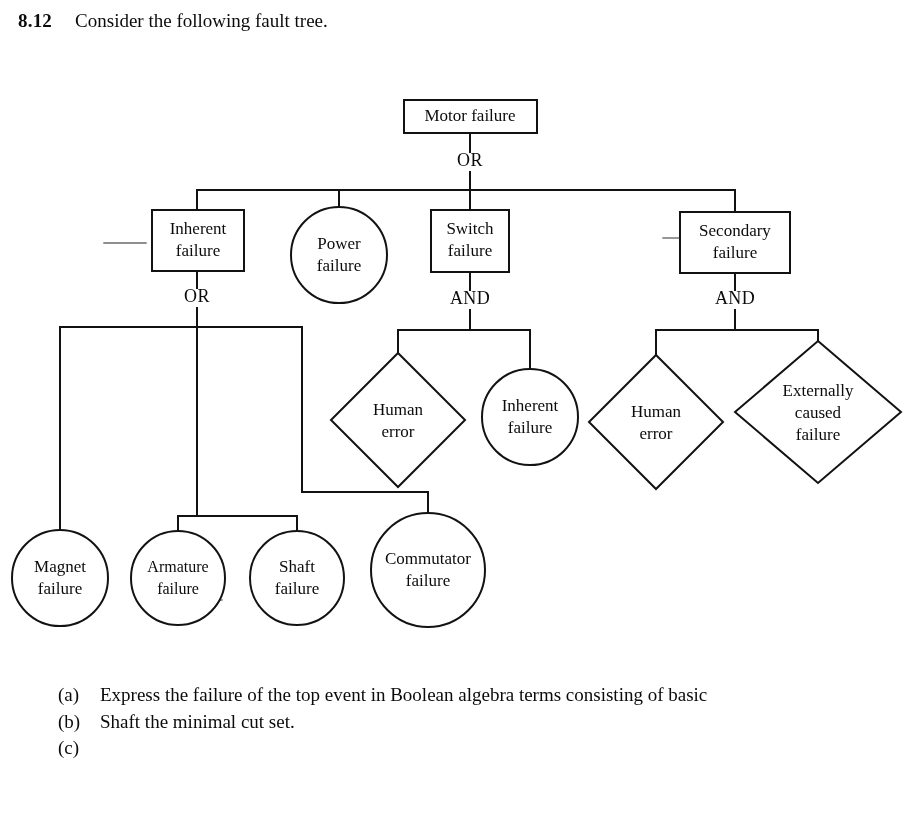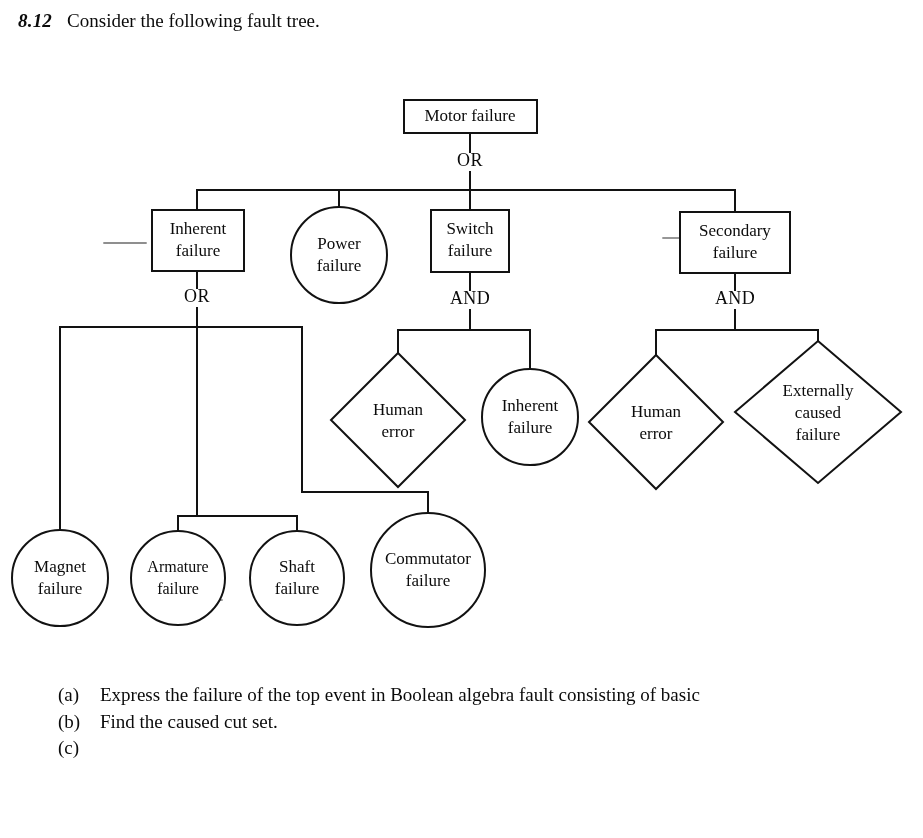--- a/index.html
+++ b/index.html
@@ -26,24 +26,23 @@
     position: absolute;
     left: 18px;
     top: 8px;
     font-size: 19px;
     line-height: 26px;
     white-space: nowrap;
   }
   .problem-num {
     font-weight: bold;
     letter-spacing: 0.2px;
-    font-style: italic;
   }
   .problem-text {
-    margin-left: 15px;
+    margin-left: 23px;
   }
 
   
   #tree {
     position: absolute;
     left: 0;
     top: 0;
     width: 923px;
     height: 660px;
   }
@@ -240,28 +239,28 @@
       <text x="428" y="582">failure</text>
     </g>
 
   </svg>
 
   <div class="qlist">
 
     <div class="qitem">
       <span class="qmark">(a)</span>
       <div class="qbody">
-        <span>Express the failure of the top event in Boolean algebra fault consisting of basic</span>
+        <span>Express the failure of the top event in Boolean algebra terms consisting of basic</span>
       </div>
     </div>
 
     <div class="qitem">
       <span class="qmark">(b)</span>
       <div class="qbody">
-        <span>Find the caused cut set.</span>
+        <span>Shaft the minimal cut set.</span>
       </div>
     </div>
 
     <div class="qitem">
       <span class="qmark">(c)</span>
     </div>
 
   </div>
 
 </div>

